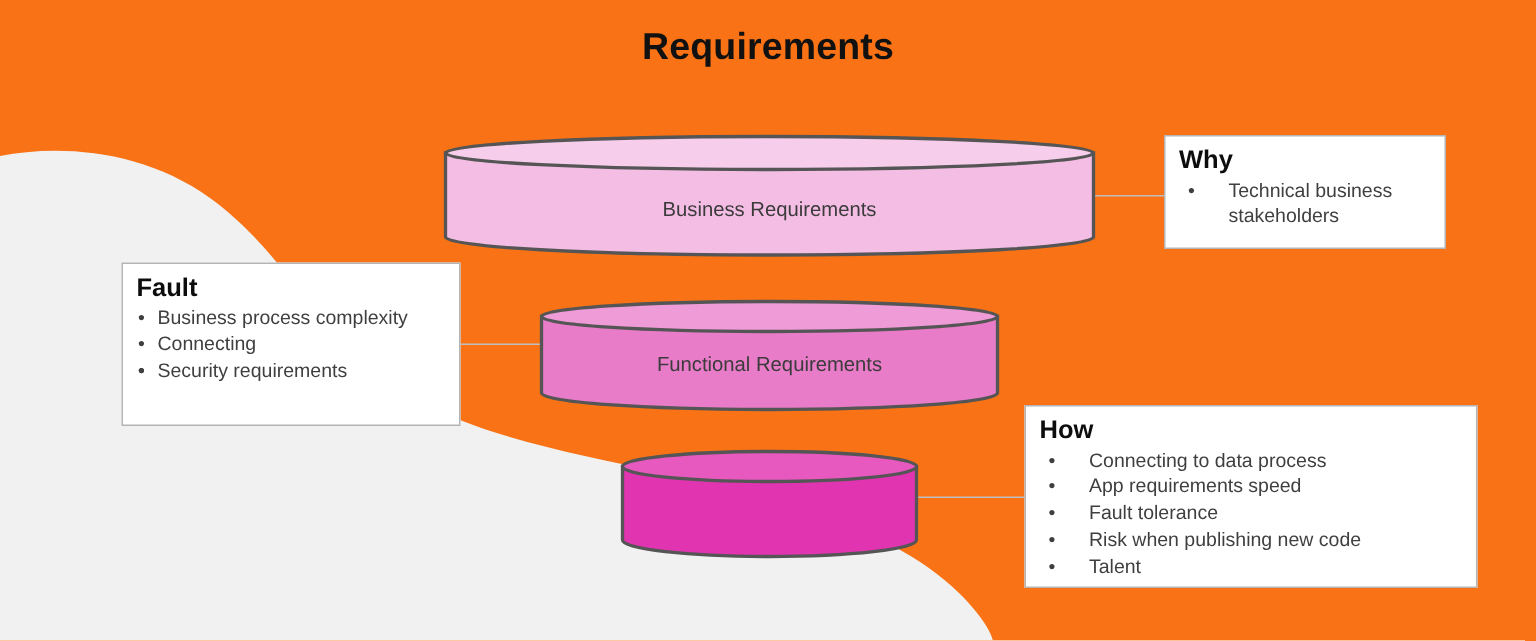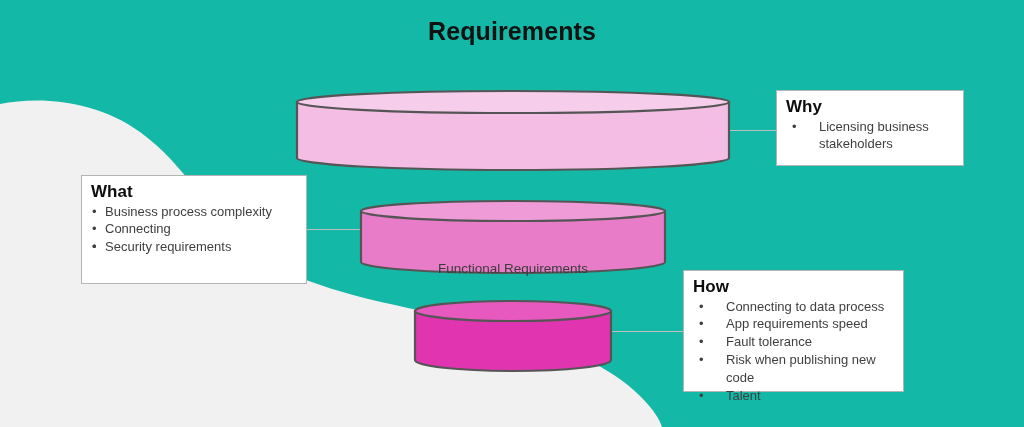--- a/index.html
+++ b/index.html
@@ -5,21 +5,21 @@
 <style>
   html, body {
     margin: 0;
     padding: 0;
     background: #ffffff;
   }
   #slide {
     position: relative;
     width: 1024px;
     height: 427px;
-    background: #14b8a6;
+    background: #f97316;
     overflow: hidden;
     font-family: "Liberation Sans", sans-serif;
   }
 
   
   #bg-blob {
     position: absolute;
     left: 0;
     top: 0;
     width: 1024px;
@@ -140,69 +140,70 @@
 
   <div class="connector" style="left:729px; top:130px; width:48px;"></div>
   <div class="connector" style="left:307px; top:229px; width:57px;"></div>
   <div class="connector" style="left:611px; top:331px; width:72px;"></div>
 
   <div class="cylinder" style="left:294px; top:88px; width:438px; height:84px;">
     <svg width="438" height="84" viewBox="0 0 438 84">
       <path d="M3,14 L3,70 A216,12 0 0 0 435,70 L435,14 Z" fill="#f3bde4" stroke="#555555" stroke-width="2.2"></path>
       <ellipse cx="219" cy="14" rx="216" ry="11" fill="#f6cdeb" stroke="#555555" stroke-width="2.2"></ellipse>
     </svg>
+    <div class="cyl-label" style="top:44px;">Business Requirements</div>
   </div>
 
   <div class="cylinder" style="left:358px; top:198px; width:310px; height:78px;">
     <svg width="310" height="78" viewBox="0 0 310 78">
       <path d="M3,13 L3,64 A152,11 0 0 0 307,64 L307,13 Z" fill="#e87cc9" stroke="#555555" stroke-width="2.2"></path>
       <ellipse cx="155" cy="13" rx="152" ry="10" fill="#ee9bd7" stroke="#555555" stroke-width="2.2"></ellipse>
     </svg>
-    <div class="cyl-label" style="top:37px;margin-top:26px;">Functional Requirements</div>
+    <div class="cyl-label" style="top:37px;">Functional Requirements</div>
   </div>
 
   <div class="cylinder" style="left:412px; top:298px; width:202px; height:76px;">
     <svg width="202" height="76" viewBox="0 0 202 76">
       <path d="M3,13 L3,62 A98,11 0 0 0 199,62 L199,13 Z" fill="#e034b0" stroke="#555555" stroke-width="2.2"></path>
       <ellipse cx="101" cy="13" rx="98" ry="10" fill="#e759bf" stroke="#555555" stroke-width="2.2"></ellipse>
     </svg>
   </div>
 
   <div class="callout" style="left:776px; top:90px; width:188px; height:76px;">
     <div class="callout-title">Why</div>
     <ul class="indent-wide">
       <li>
         <span class="bullet">•</span>
-        <span>Licensing business stakeholders</span>
+        <span>Technical business stakeholders</span>
       </li>
     </ul>
   </div>
 
   <div class="callout indent-host" style="left:81px; top:175px; width:226px; height:109px;">
-    <div class="callout-title">What</div>
+    <div class="callout-title">Fault</div>
     <ul class="indent-tight">
       <li>
         <span class="bullet">•</span>
         <span>Business process complexity</span>
       </li>
       <li>
         <span class="bullet">•</span>
         <span>Connecting</span>
       </li>
       <li>
         <span class="bullet">•</span>
       </li>
       <li>
         <span class="bullet">•</span>
         <span>Security requirements</span>
       </li>
     </ul>
   </div>
 
-  <div class="callout" style="left:683px; top:270px; width:221px; height:122px;">
+  <div class="callout" style="left:683px; top:270px; width:302px; height:122px;">
     <div class="callout-title">How</div>
     <ul class="indent-wide">
       <li>
         <span class="bullet">•</span>
         <span>Connecting to data process</span>
       </li>
       <li>
         <span class="bullet">•</span>
         <span>App requirements speed</span>
       </li>

